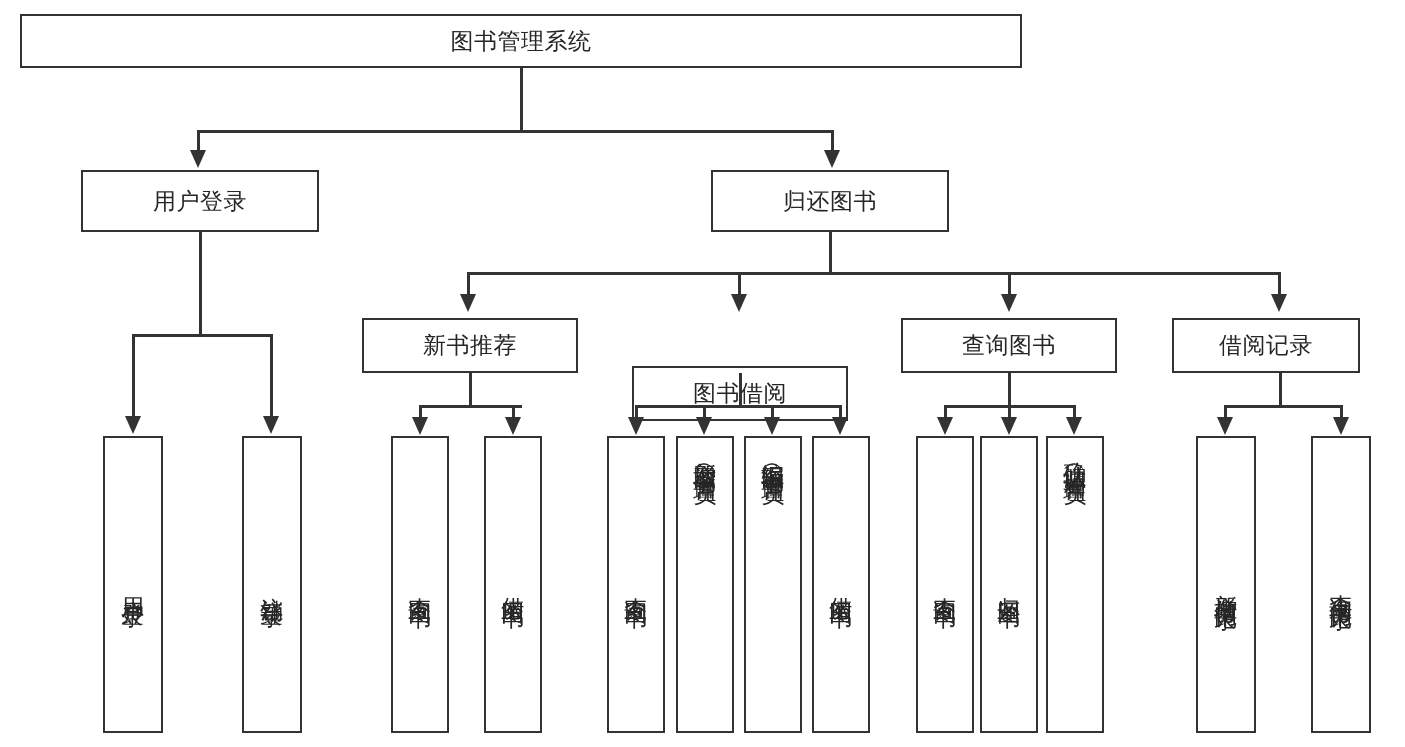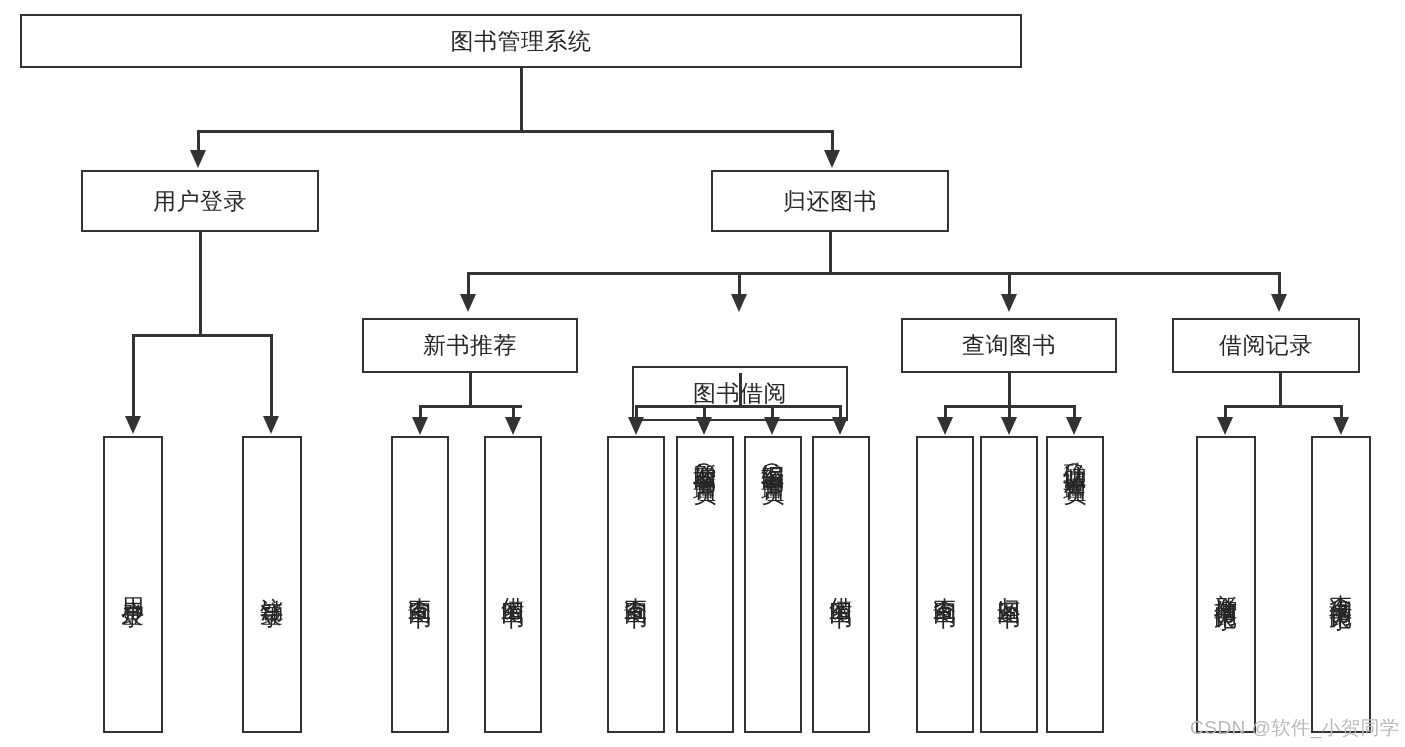--- a/index.html
+++ b/index.html
@@ -158,15 +158,14 @@
   <div class="node v toptext" style="left:744px; top:436px; width:58px; height:297px;">编辑图书（管理员）</div>
   <div class="node v" style="left:812px; top:436px; width:58px; height:297px;">借阅图书</div>
 
   <div class="node v" style="left:916px; top:436px; width:58px; height:297px;">查询图书</div>
   <div class="node v" style="left:980px; top:436px; width:58px; height:297px;">归还图书</div>
   <div class="node v toptext" style="left:1046px; top:436px; width:58px; height:297px;">确认归还（管理员）</div>
 
   <div class="node v" style="left:1196px; top:436px; width:60px; height:297px;">新增借阅记录</div>
   <div class="node v" style="left:1311px; top:436px; width:60px; height:297px;">查询借阅记录</div>
 
-  <div id="watermark" style="left:1190px; top:715px;">CSDN @软件_小贺同学</div>
 
 </div>
 
 </body></html>

